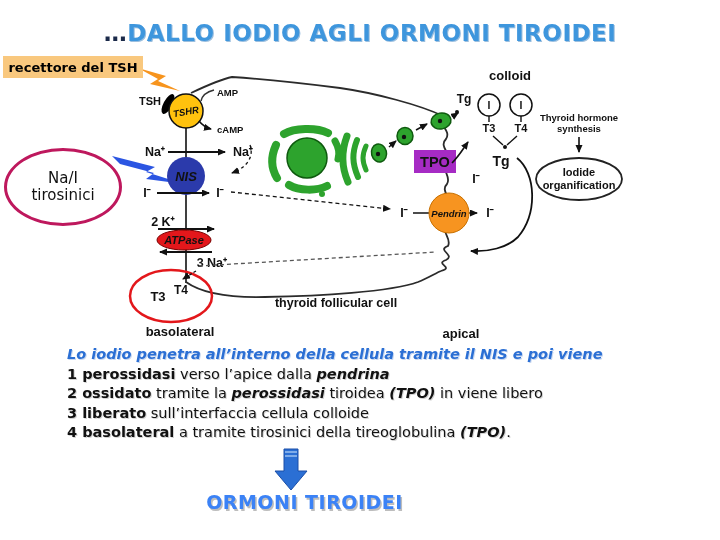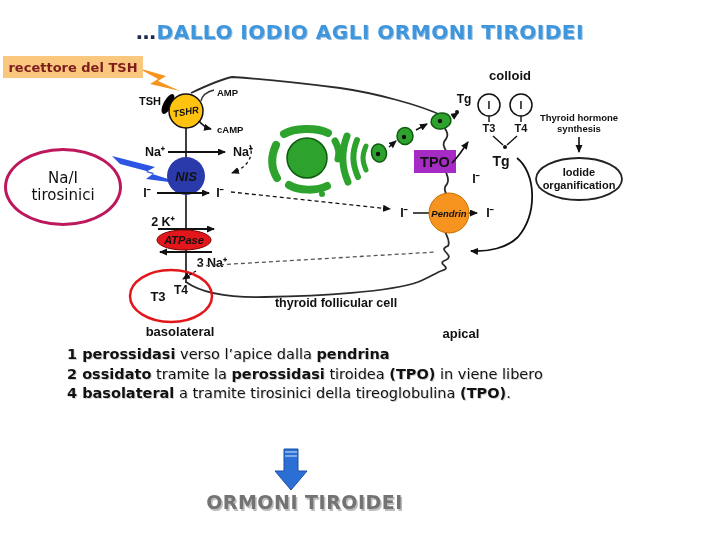--- a/index.html
+++ b/index.html
@@ -1,41 +1,41 @@
 <!DOCTYPE html>
 <html><head>
 <meta charset="utf-8">
 <style>
   html,body{margin:0;padding:0;}
   body{width:720px;height:540px;position:relative;background:#ffffff;overflow:hidden;
        font-family:"DejaVu Sans",sans-serif;}
   .abs{position:absolute;}
 
   
-  .title{left:0;top:20px;width:720px;text-align:center;font-size:20px;font-weight:bold;
+  .title{left:0;top:20px;width:720px;text-align:center;font-size:23px;font-weight:bold;
          letter-spacing:.5px;}
   .title .pre{color:#1b2a4a;}
   .title .main{color:#3E96DD;text-shadow:1px 1px 0 #1e5f9e33,1px 1px 0 #bcd7ee;}
 
   
-  .tsh-box{left:3px;top:56px;width:140px;height:22px;background:#F9C87E;color:#7f1d1d;
+  .tsh-box{left:3px;top:56px;width:140px;height:22px;background:#F9C87E;color:#000000;
            font-size:13px;font-weight:bold;display:flex;align-items:center;justify-content:center;}
   .symporter{left:4px;top:148px;width:112px;height:72px;background:#fff;border:3px solid #be185d;
              border-radius:50%;display:flex;flex-direction:column;align-items:center;
              justify-content:center;font-size:15px;color:#111;line-height:1.15;z-index:3;}
 
   
   .body-text{left:67px;top:345px;width:630px;font-size:14.5px;line-height:19.5px;color:#111;
              text-shadow:1px 1px 0 #d4d4d4;}
   .intro{color:#2B6FD4;font-weight:bold;font-style:italic;text-shadow:1px 1px 0 #c9d8f0;}
   .b{font-weight:bold;}
-  .bi{font-weight:bold;text-align:center;}
+  .bi{font-weight:bold;font-style:italic;text-align:center;}
 
   .ormoni{left:197px;top:491px;width:215px;text-align:center;font-size:19px;font-weight:bold;
-          color:#737373;letter-spacing:.5px;text-shadow:1.5px 1.5px 0 #bdbdbd;}
+          color:#3b82f6;letter-spacing:.5px;text-shadow:1.5px 1.5px 0 #bdbdbd;}
 
   svg{position:absolute;left:0;top:0;}
   text{font-family:"Liberation Sans",sans-serif;fill:#111;}
   .dl{font-weight:bold;font-size:12.5px;}
   .sm{font-weight:bold;font-size:9.5px;}
 </style>
 </head>
 <body>
 
 <svg width="720" height="540" viewBox="0 0 720 540">
@@ -163,20 +163,22 @@
 <div class="abs tsh-box">
   <span>recettore del TSH</span>
 </div>
 
 <div class="abs symporter">
   <span>Na/I</span>
   <span>tirosinici</span>
 </div>
 
 <div class="abs body-text">
+  <div class="intro">Lo iodio penetra all’interno della cellula tramite il NIS e poi viene</div>
   <div>
       <div><span class="b">1 </span><span class="b">perossidasi</span><span> verso l’apice dalla </span><span class="bi">pendrina</span></div>
       <div><span class="b">2 </span><span class="b">ossidato</span><span> tramite la </span><span class="bi">perossidasi</span><span> tiroidea </span><span class="bi">(TPO)</span><span> in viene libero</span></div>
+      <div><span class="b">3 </span><span class="b">liberato</span><span> sull’interfaccia cellula colloide</span></div>
       <div><span class="b">4 </span><span class="b">basolateral</span><span> a tramite tirosinici della tireoglobulina </span><span class="bi">(TPO)</span><span>.</span></div>
     </div>
 </div>
 
 <div class="abs ormoni">ORMONI TIROIDEI</div>
 
 </body></html>

